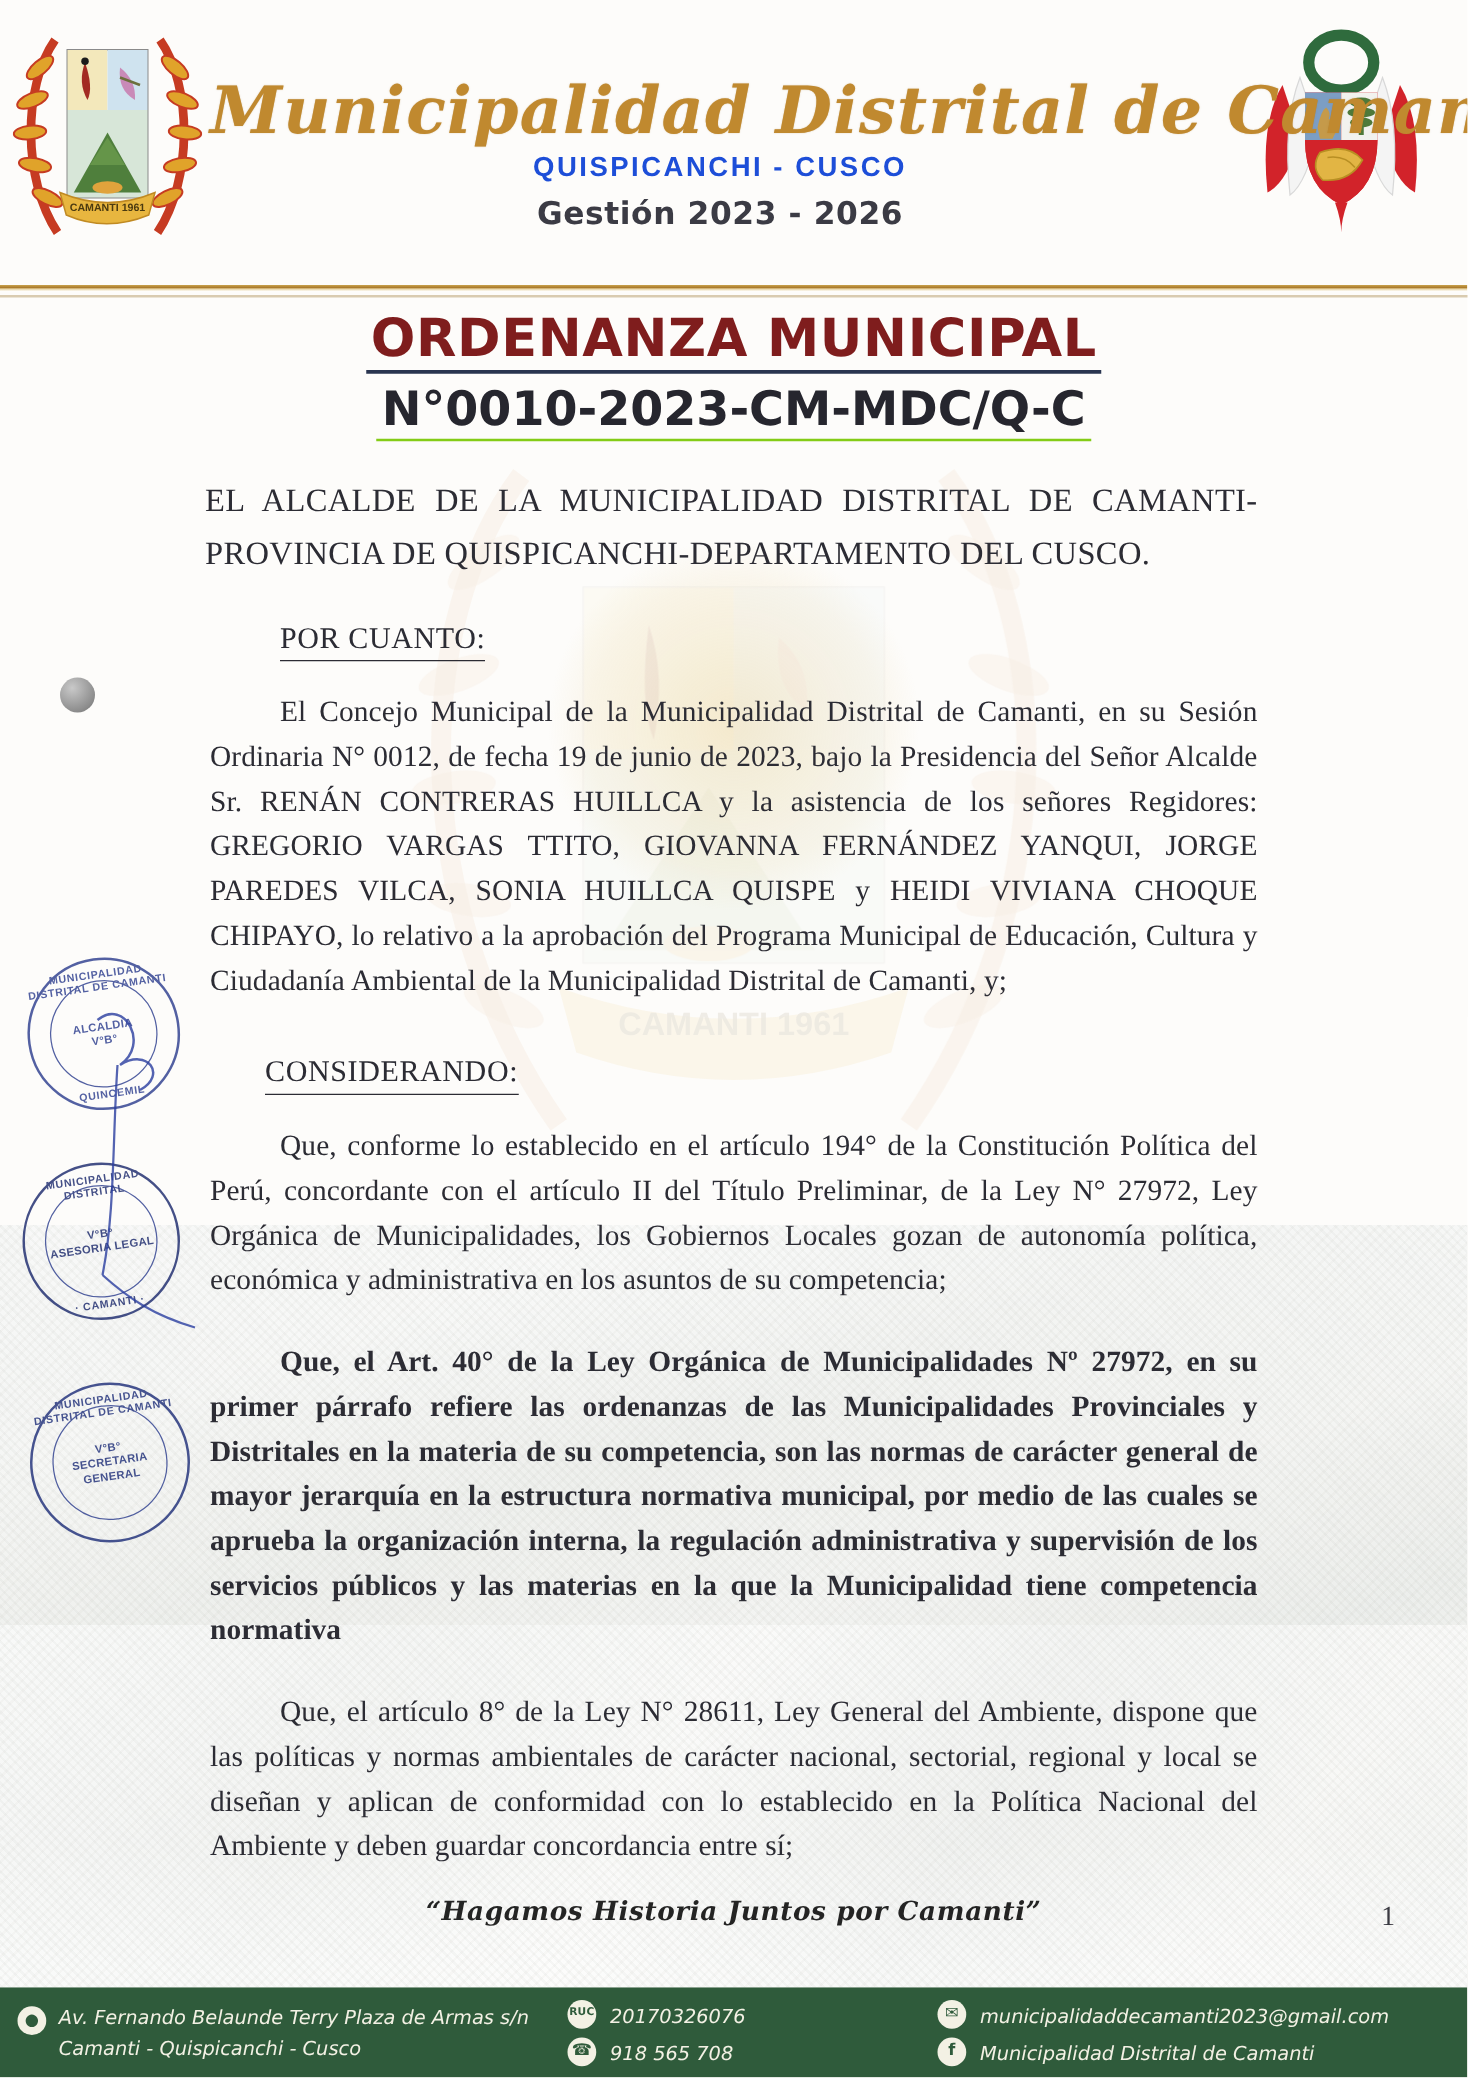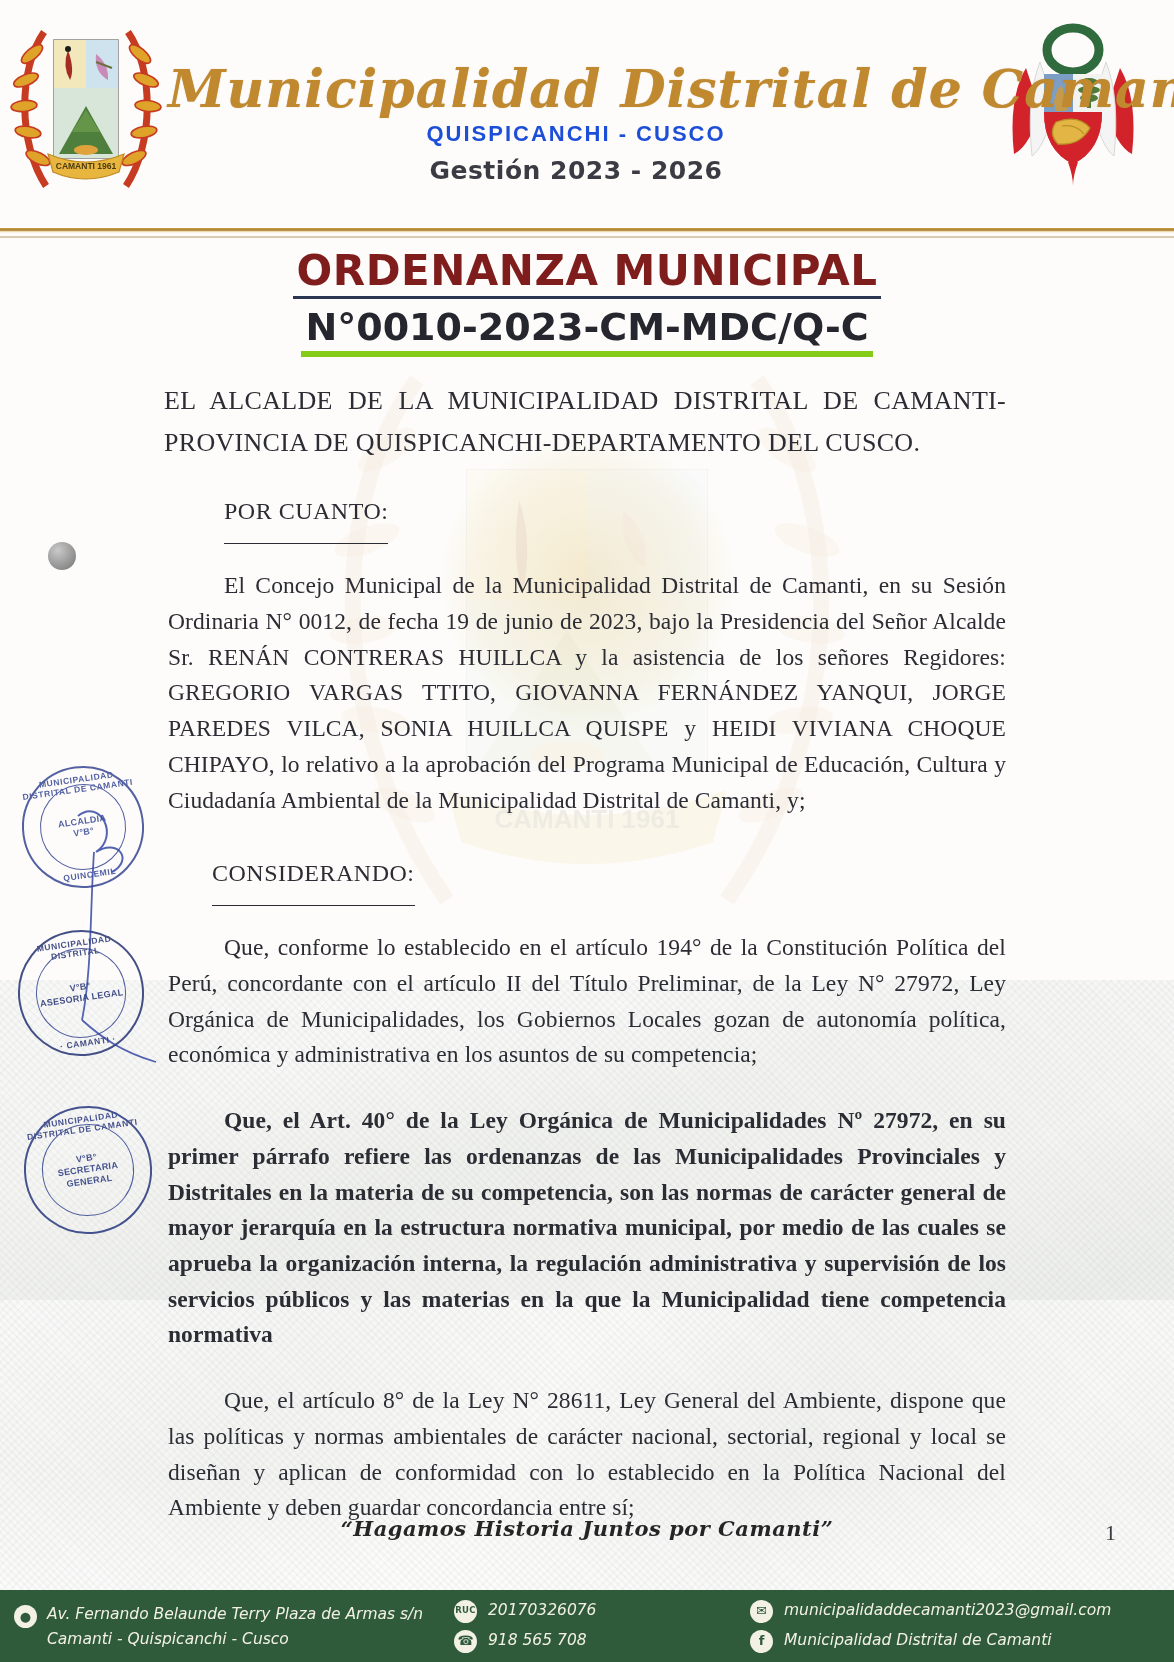--- a/index.html
+++ b/index.html
@@ -157,21 +157,21 @@
     padding: 0 4px 2px 4px;
     line-height: 1.1;
   }
   .doc-subtitle {
     display: inline-block;
     font-family: "DejaVu Sans", sans-serif;
     font-weight: bold;
     font-size: 38px;
     letter-spacing: 0px;
     color: #26262e;
-    border-bottom: 6px solid #84cc16;
+    border-bottom: 2px solid #84cc16;
     padding: 0 4px 2px 4px;
     margin-top: 8px;
     line-height: 1.1;
   }
 
   
   .doc-body {
     position: absolute;
     left: 168px;
     right: 168px;
@@ -192,21 +192,21 @@
     text-align: justify;
     text-align-last: left;
     line-height: 1.62;
     margin-left: -4px;
   }
   .section-label {
     display: inline-block;
     font-size: 24px;
     letter-spacing: 0.5px;
     border-bottom: 1.6px solid #2c2c34;
-    padding-bottom: 18px;
+    padding-bottom: 3px;
     margin-top: 34px;
     margin-left: 56px;
   }
   .section-label.considerando {
     margin-left: 44px;
     margin-top: 42px;
   }
   p.para {
     font-size: 23.5px;
     line-height: 1.52;
@@ -317,21 +317,21 @@
   }
   .footer-col {
     display: flex;
     align-items: flex-start;
     gap: 10px;
   }
   .fc-address { margin-left: 14px; width: 430px; }
   .fc-ruc { margin-left: 10px; width: 290px; }
   .fc-mail { margin-left: 6px; }
   .f-rows { display: flex; flex-direction: column; gap: 7px; }
-  .f-row { display: flex; align-items: center; gap: 11px; line-height: 1.1; }
+  .f-row { display: flex; align-items: flex-end; gap: 11px; line-height: 1.1; }
   .f-icon {
     width: 23px; height: 23px;
     border-radius: 50%;
     background: #f3f1e4;
     color: #2f5b3b;
     display: flex;
     align-items: center;
     justify-content: center;
     font-size: 13px;
     font-style: normal;

